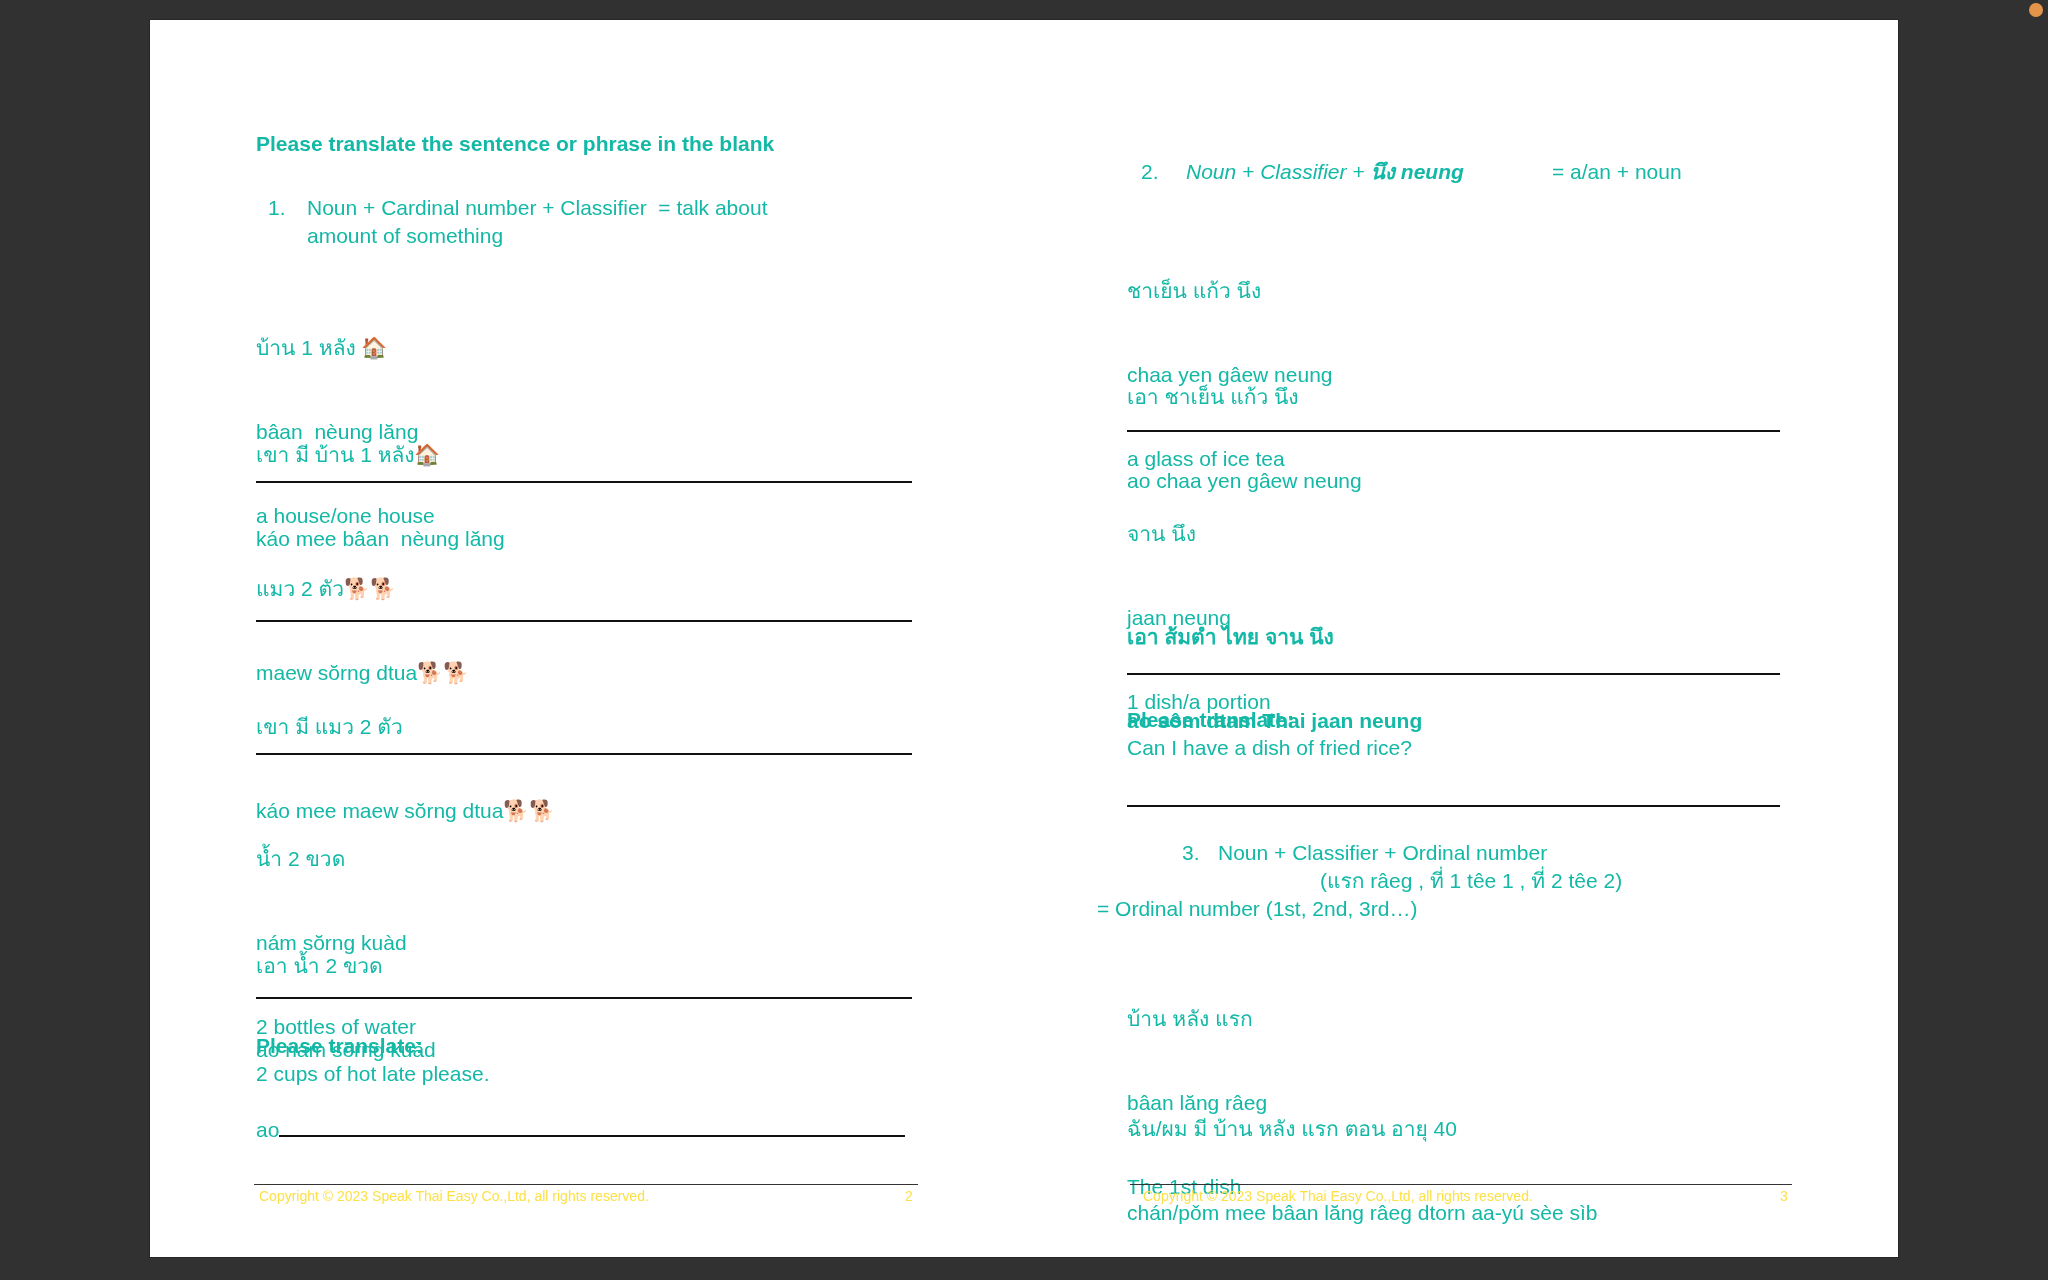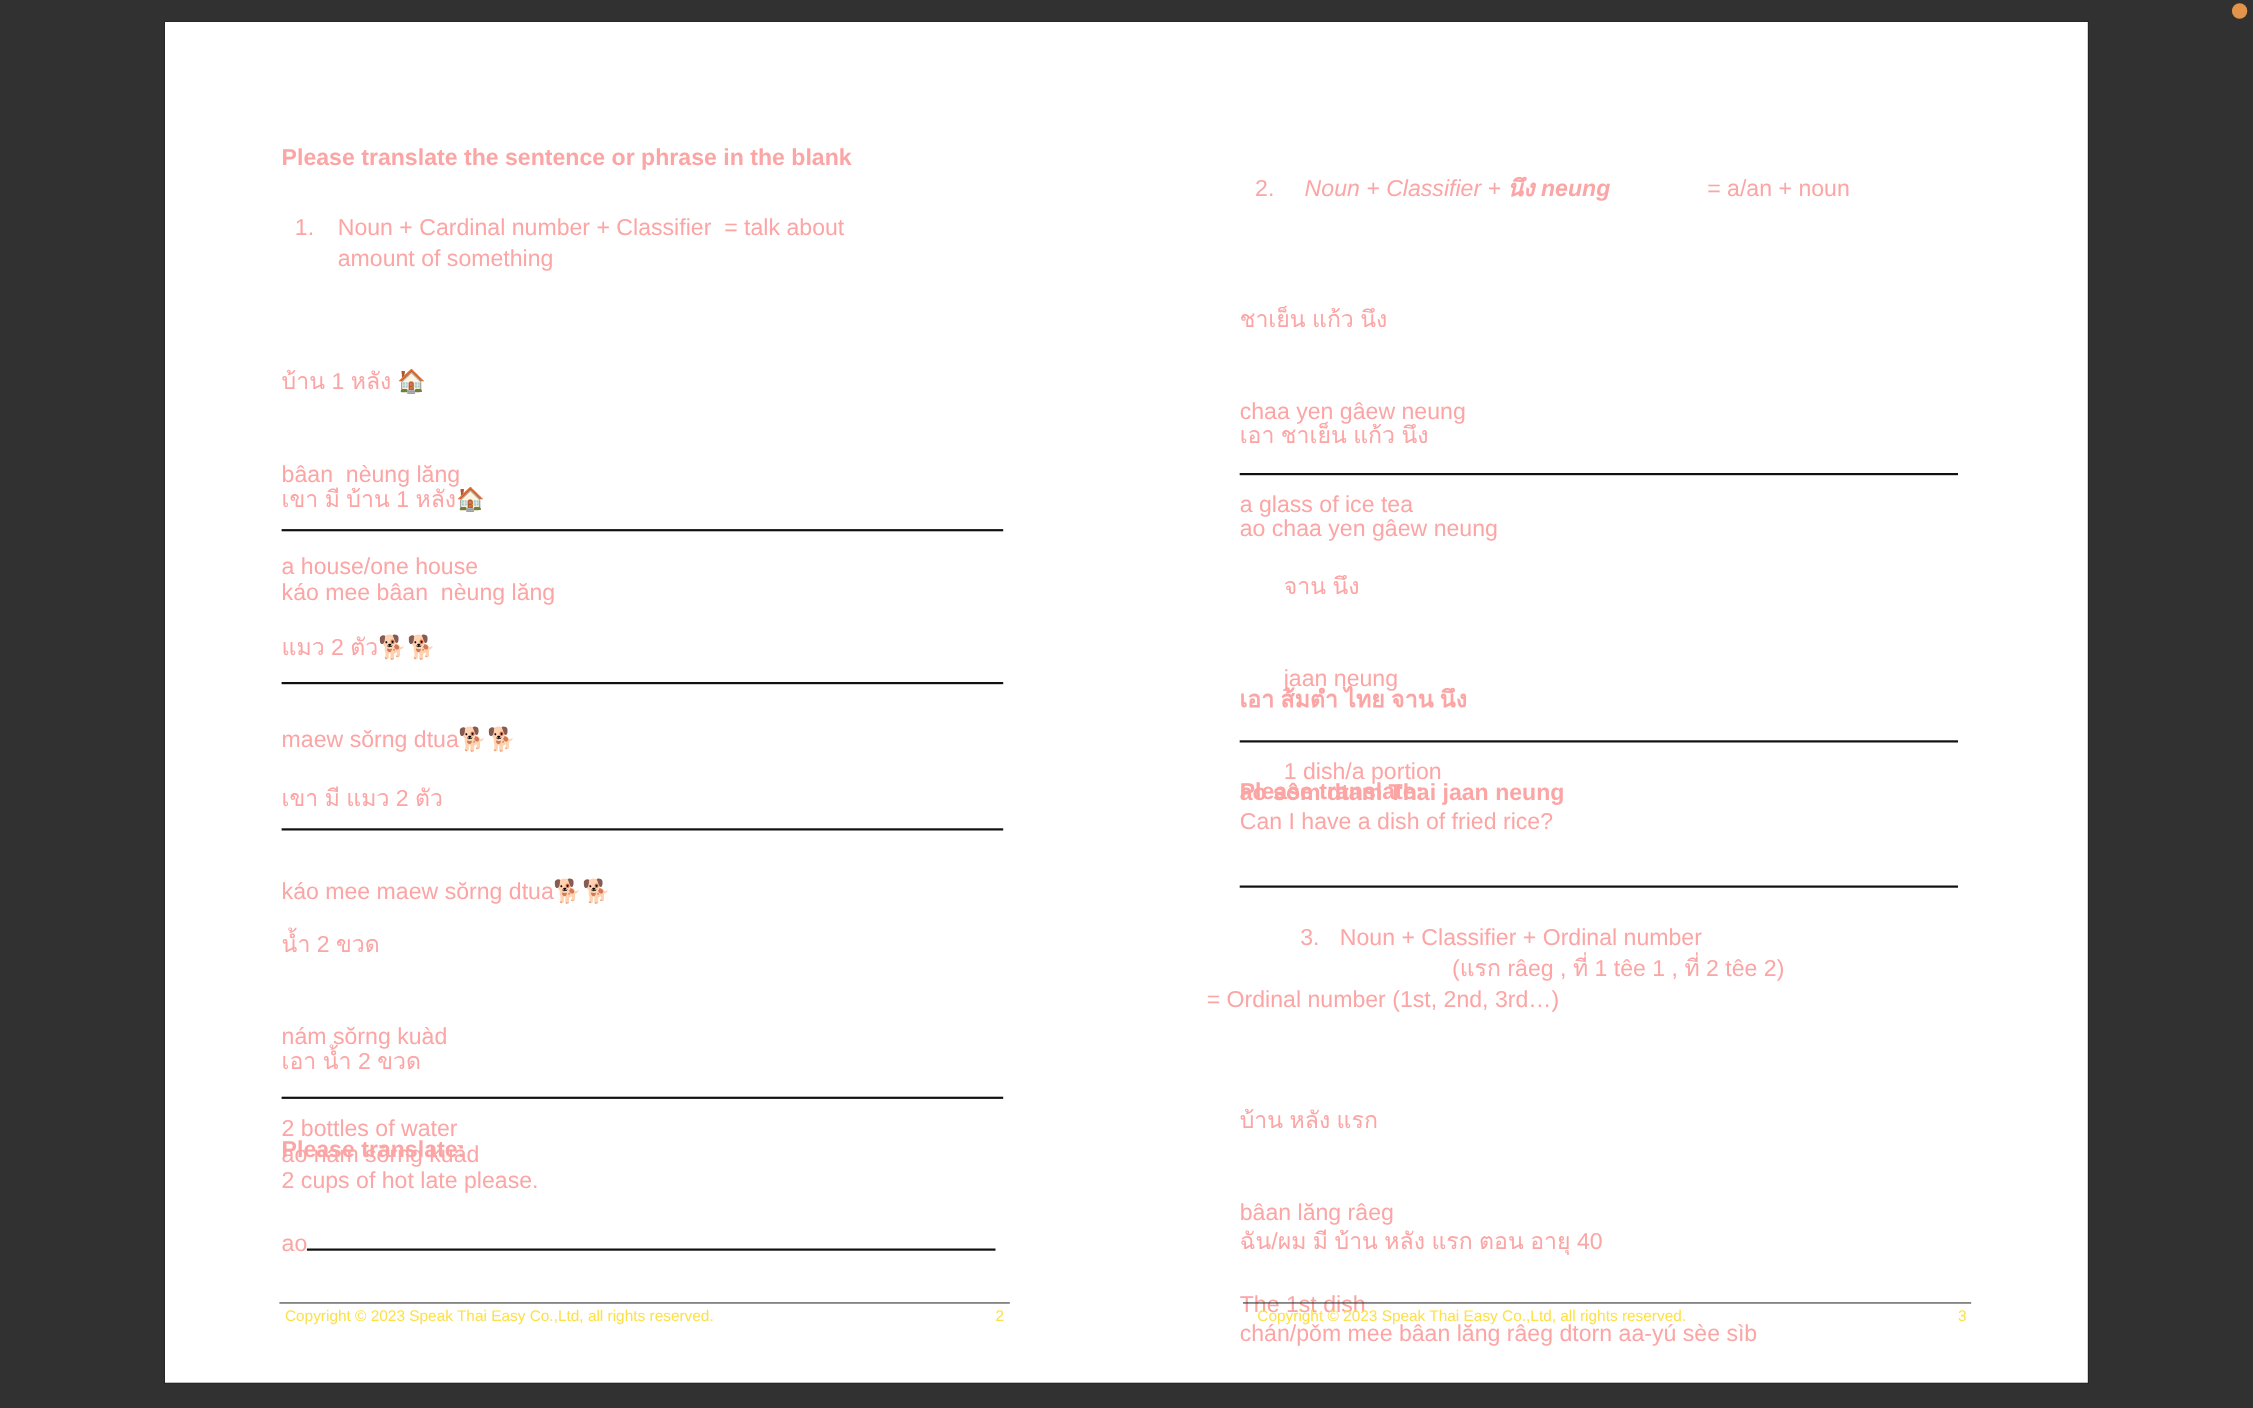--- a/index.html
+++ b/index.html
@@ -1,20 +1,20 @@
 <!DOCTYPE html>
 <html><head>
 <meta charset="utf-8">
 <style>
   html,body{margin:0;padding:0;background:#313131;}
   #stage{position:relative;width:2048px;height:1280px;background:#313131;overflow:hidden;
          font-family:"Liberation Sans","DejaVu Sans",sans-serif;color:#111;}
   #page{position:absolute;left:150px;top:20px;width:1748px;height:1237px;background:#fff;
         box-shadow:0 0 0 1px #262626;}
-  .ln{position:absolute;font-size:21px;line-height:28px;white-space:pre-wrap;color:#fca5a5;}
+  .ln{position:absolute;font-size:21px;line-height:28px;white-space:pre-wrap;color:#14b8a6;}
   .blk div{white-space:pre-wrap;}
   .b{font-weight:bold;}
   .rule{position:absolute;height:0;border-top:2px solid #111;}
   .frule{position:absolute;height:0;border-top:1.5px solid #333;}
   .ft{position:absolute;font-size:14px;line-height:17px;color:#fde047;white-space:pre-wrap;}
   .ao-blank{display:inline-block;width:626px;height:23px;border-bottom:2px solid #111;vertical-align:baseline;}
   #status-dot{position:absolute;left:2029px;top:3px;width:14px;height:14px;border-radius:50%;}
 </style>
 </head>
 <body>
@@ -88,21 +88,21 @@
   </div>
 
   <div class="ln blk" style="left:1127px;top:221px;">
     <div>ชาเย็น แก้ว นึง</div>
     <div>chaa yen gâew neung</div>
     <div>a glass of ice tea</div>
   </div>
 
   <div class="rule" style="left:1127px;top:430px;width:653px;"></div>
 
-  <div class="ln blk" style="left:1127px;top:464px;margin-left:40px;">
+  <div class="ln blk" style="left:1127px;top:464px;">
     <div>จาน นึง</div>
     <div>jaan neung</div>
     <div>1 dish/a portion</div>
   </div>
 
   <div class="ln blk" style="left:1127px;top:567px;font-weight:bold;">
     <div>เอา ส้มตำ ไทย จาน นึง</div>
     <div>ao sôm dtam Thai jaan neung</div>
   </div>
 

